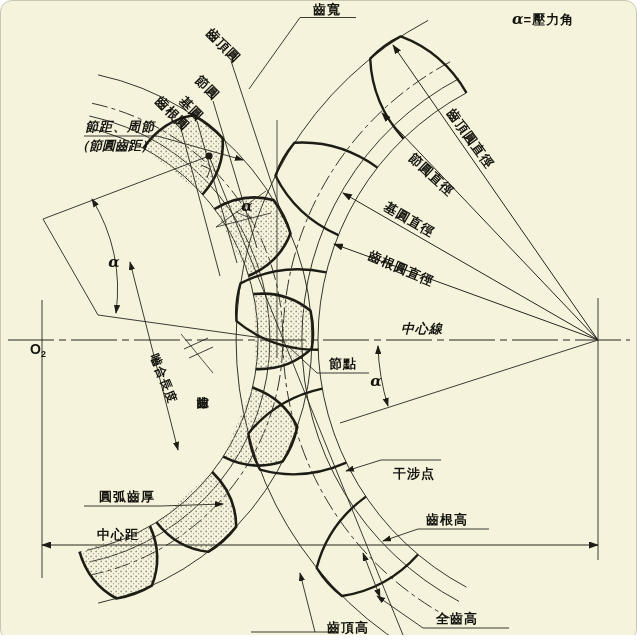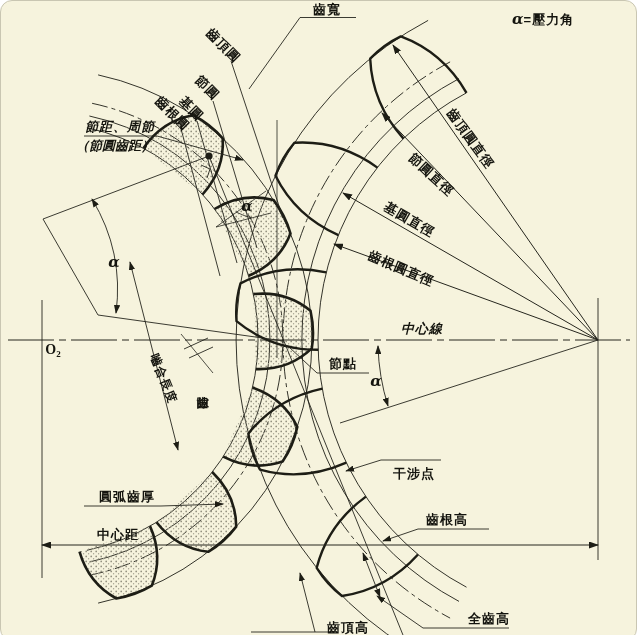--- a/index.html
+++ b/index.html
@@ -130,34 +130,34 @@
   <div class="lbl" style="left:191px;top:109px;transform:translate(-50%,-50%) rotate(45deg);">基圓</div>
   <div class="lbl" style="left:172px;top:114px;transform:translate(-50%,-50%) rotate(45deg);">齒根圓</div>
 
   <div class="lbl" style="left:120px;top:127px;font-style:italic;">節距、周節</div>
   <div class="lbl" style="left:115px;top:146px;letter-spacing:0;font-style:italic;">（節圓齒距）</div>
 
   <div class="lbl alpha" style="left:114px;top:262px;">α</div>
   <div class="lbl alpha" style="left:247px;top:206px;">α</div>
   <div class="lbl alpha" style="left:376px;top:381px;">α</div>
 
-  <div class="lbl" style="left:53px;top:351px;letter-spacing:0;font-size:14px;font-family:Liberation Serif, serif;">
+  <div class="lbl" style="left:38px;top:351px;letter-spacing:0;font-size:14px;">
     <span>O</span><span class="sub">2</span>
   </div>
 
   <div class="lbl" style="left:470px;top:139px;transform:translate(-50%,-50%) rotate(54deg);">齒頂圓直徑</div>
   <div class="lbl" style="left:431px;top:175px;transform:translate(-50%,-50%) rotate(43deg);">節圓直徑</div>
   <div class="lbl" style="left:409px;top:220px;transform:translate(-50%,-50%) rotate(30deg);">基圓直徑</div>
   <div class="lbl" style="left:401px;top:269px;transform:translate(-50%,-50%) rotate(23deg);">齒根圓直徑</div>
 
   <div class="lbl" style="left:422px;top:329px;font-style:italic;">中心線</div>
   <div class="lbl" style="left:343px;top:364px;text-align:center;">節點</div>
 
   <div class="lbl" style="left:163px;top:379px;font-size:12px;transform:translate(-50%,-50%) rotate(68deg);">嚙合長度</div>
   <div class="lbl vert" style="left:202px;top:386px;font-size:12px;">齒隙</div>
 
   <div class="lbl" style="left:414px;top:474px;">干涉点</div>
   <div class="lbl" style="left:127px;top:497px;">圓弧齒厚</div>
   <div class="lbl" style="left:118px;top:535px;">中心距</div>
   <div class="lbl" style="left:447px;top:520px;">齒根高</div>
   <div class="lbl" style="left:300px;top:628px;margin-left:48px;">齒頂高</div>
-  <div class="lbl" style="left:457px;top:619px;margin-left:32px;">全齒高</div>
+  <div class="lbl" style="left:457px;top:619px;">全齒高</div>
 </div>
 
 </body></html>

